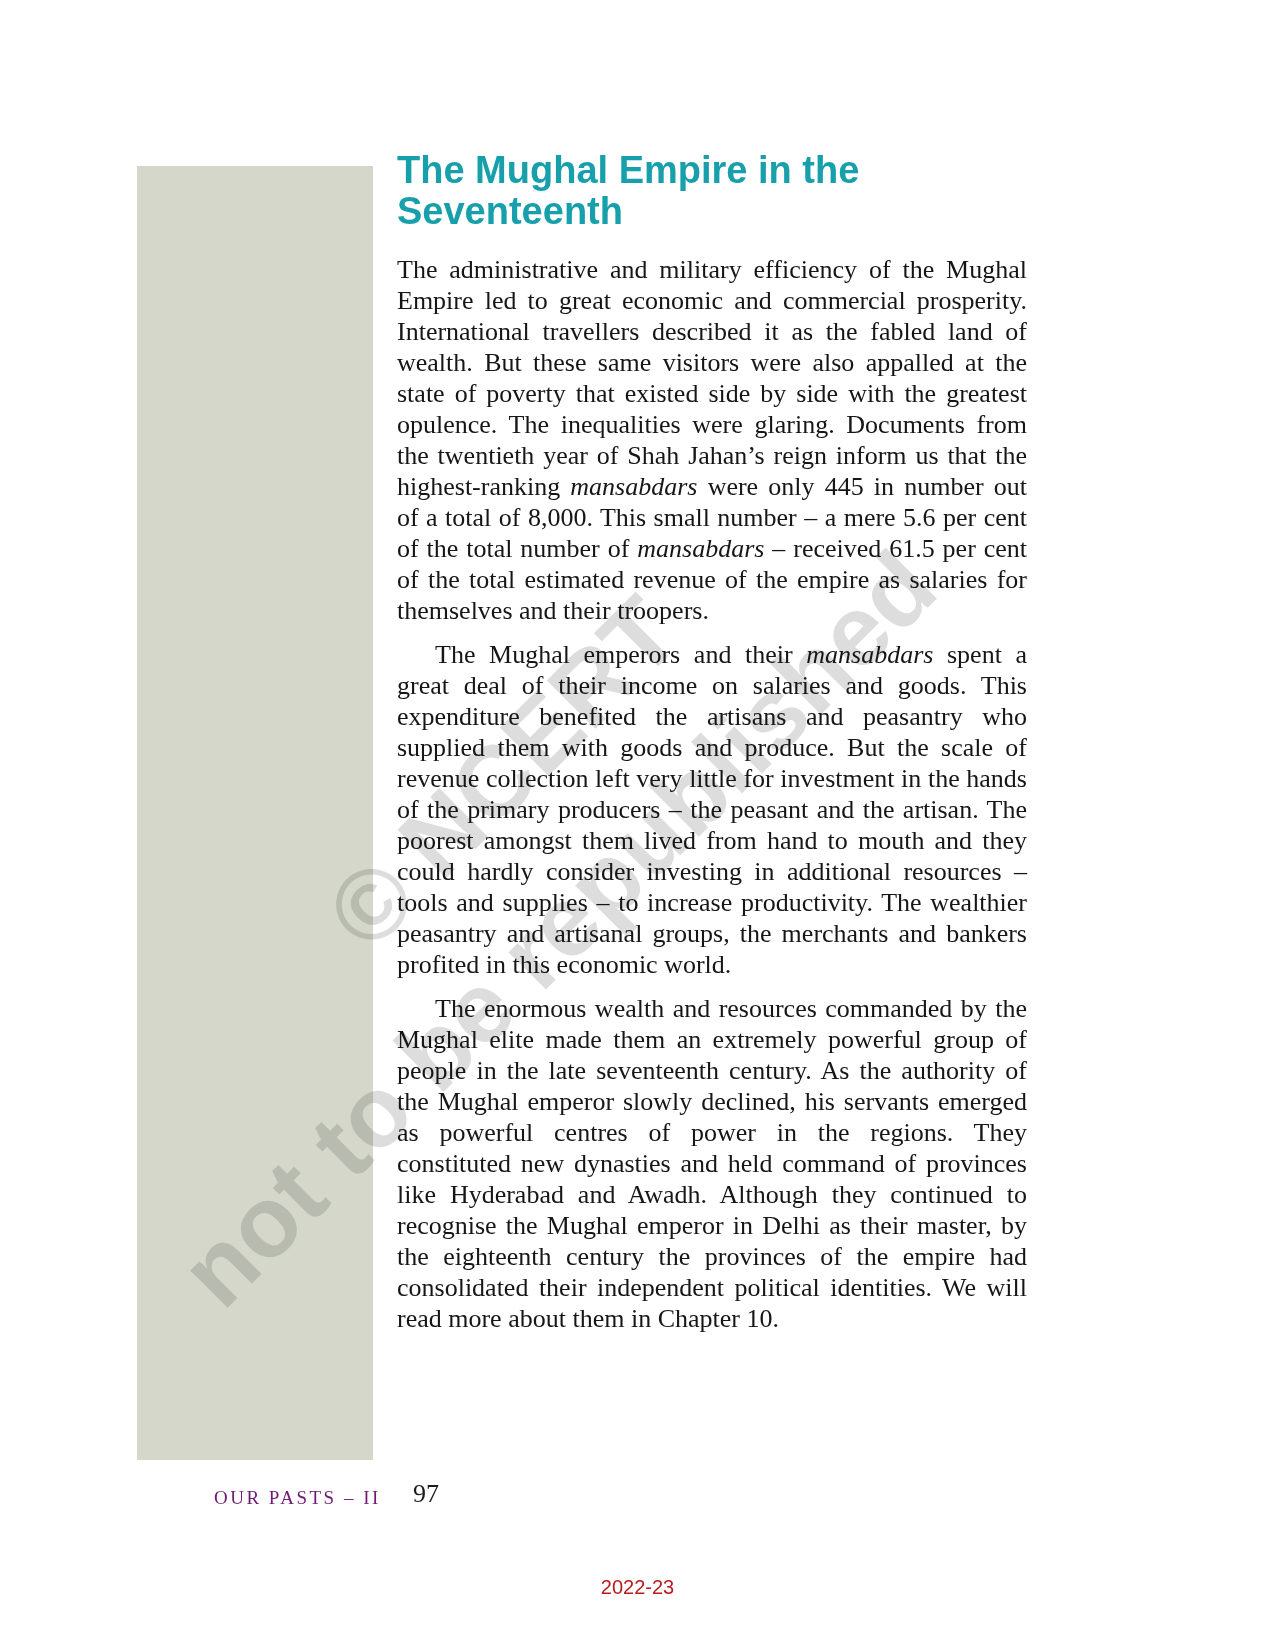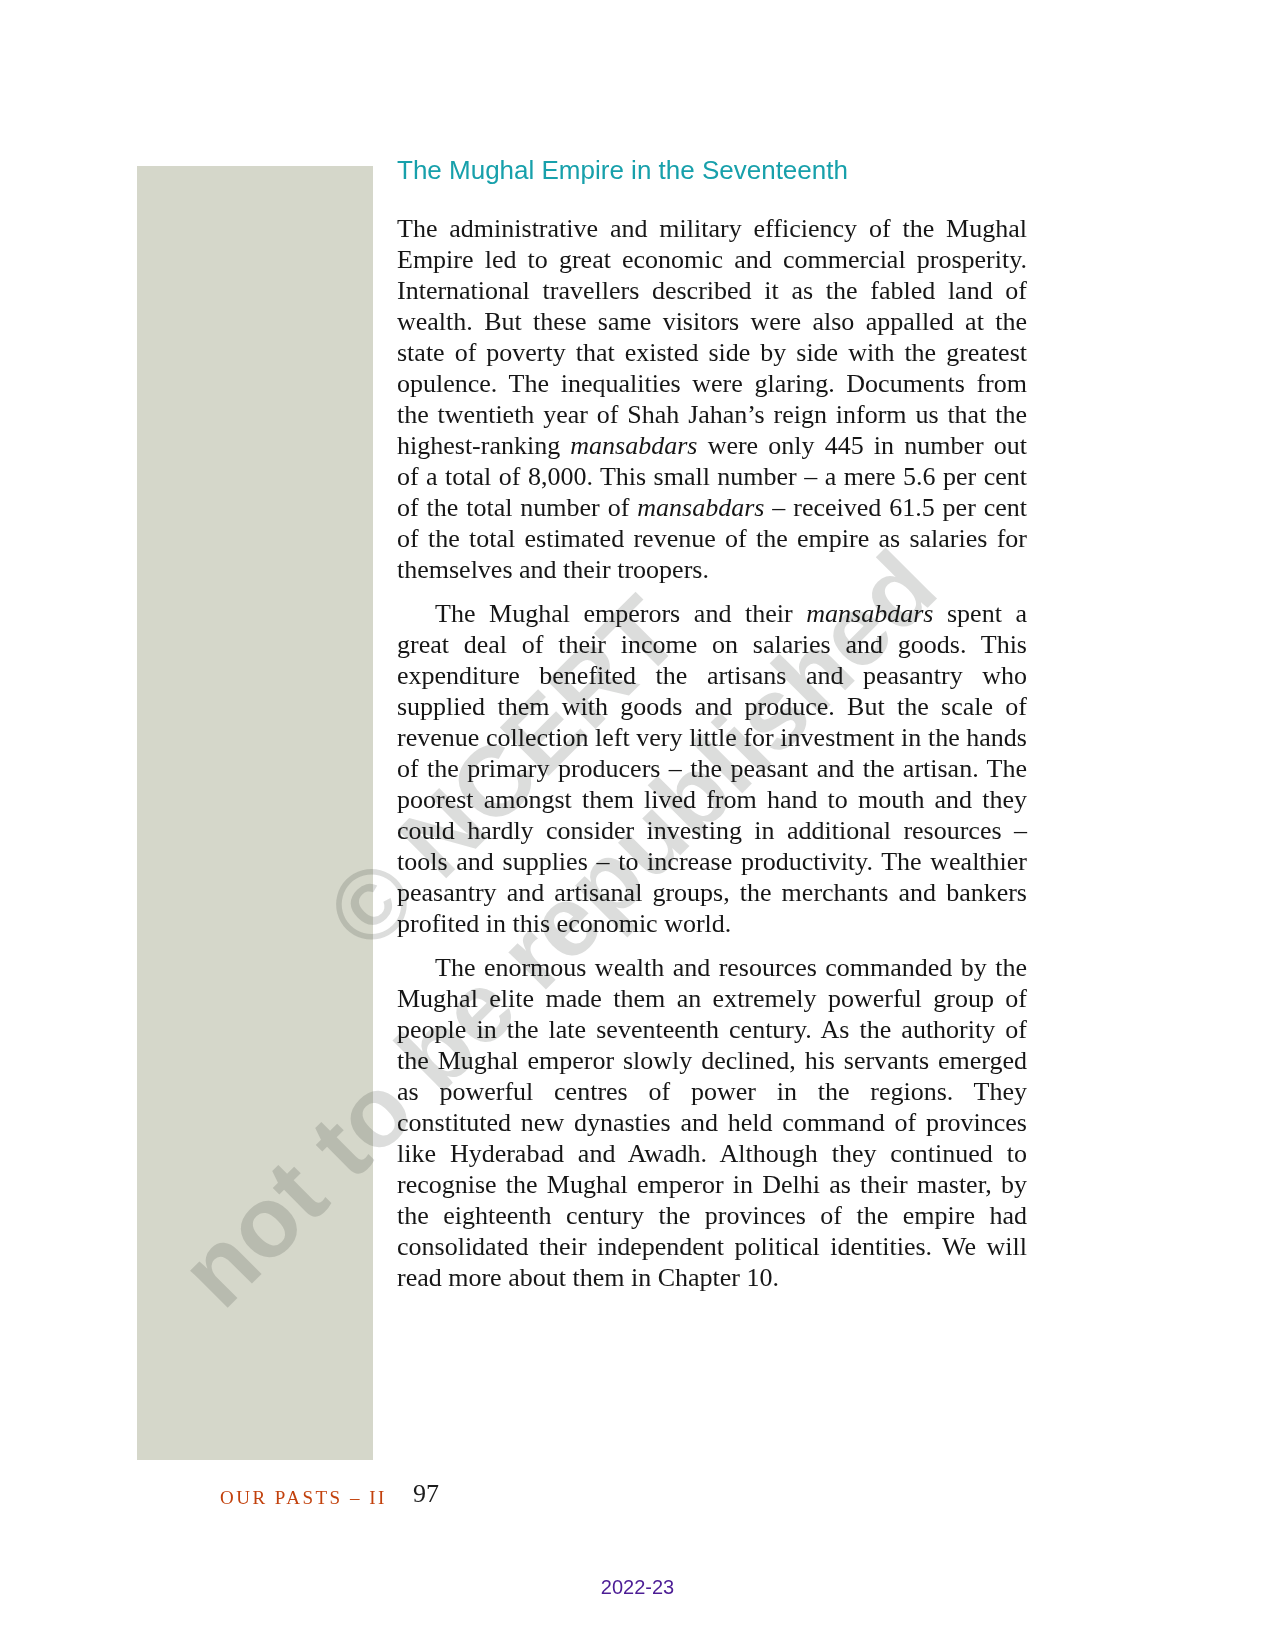--- a/index.html
+++ b/index.html
@@ -38,59 +38,59 @@
   .wm-notice { left: 198px; top: 1238px; font-size: 100px; }
   .content {
     position: absolute;
     left: 397px; top: 150px;
     width: 645px;
     z-index: 2;
   }
   .title {
     margin: 0 0 22px 0;
     font-family: "Liberation Sans", sans-serif;
-    font-weight: 400;
-    font-size: 26px;
+    font-weight: 700;
+    font-size: 38px;
     line-height: 41px;
     color: var(--teal);
   }
   .title .title-line { display: block; }
   .para {
     margin: 0 15px 13px 0;
     font-size: 26px;
     line-height: 31px;
     text-align: justify;
     color: var(--ink);
   }
   .para.indent { text-indent: 38px; }
   .para i { font-style: italic; }
   .footer-book {
     position: absolute;
-    left: 220px; top: 1487px;
+    left: 214px; top: 1487px;
     font-size: 19px;
     letter-spacing: 2.5px;
-    color: #c2410c;
+    color: #701a75;
     z-index: 2;
     white-space: nowrap;
   }
   .footer-page {
     position: absolute;
     left: 413px; top: 1479px;
     font-size: 26px;
     color: #1c1c1c;
     z-index: 2;
   }
   .footer-year {
     position: absolute;
     left: 0; top: 1576px;
     width: 1275px;
     text-align: center;
     font-family: "Liberation Sans", sans-serif;
     font-size: 20px;
-    color: #4c1d95;
+    color: #b91c1c;
     z-index: 2;
   }
 </style>
 </head>
 <body>
 
 <div class="page" style="--teal: #17a0ab; --sage: #d5d7ca; --ink: #161616; --wm: rgba(40,45,40,0.16);">
 
   <div class="sidebar-block"></div>
 

